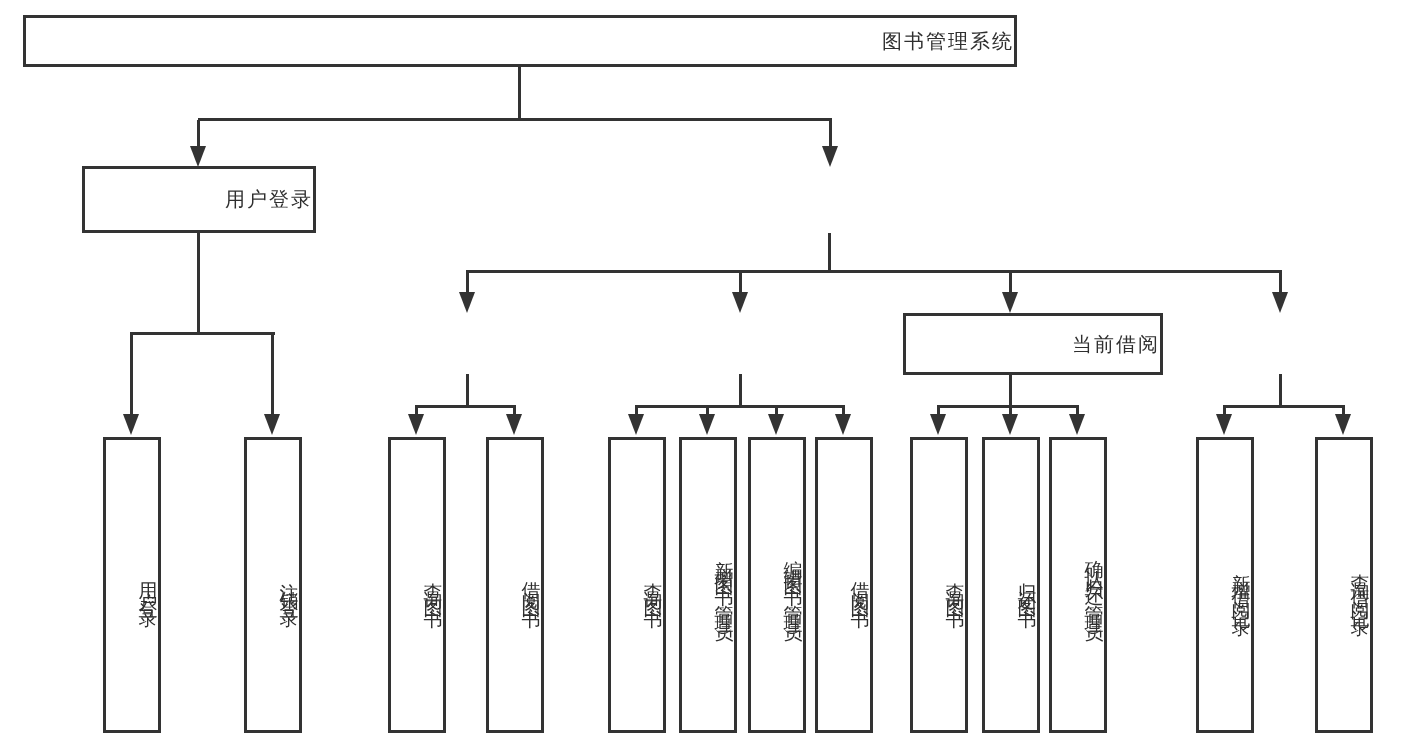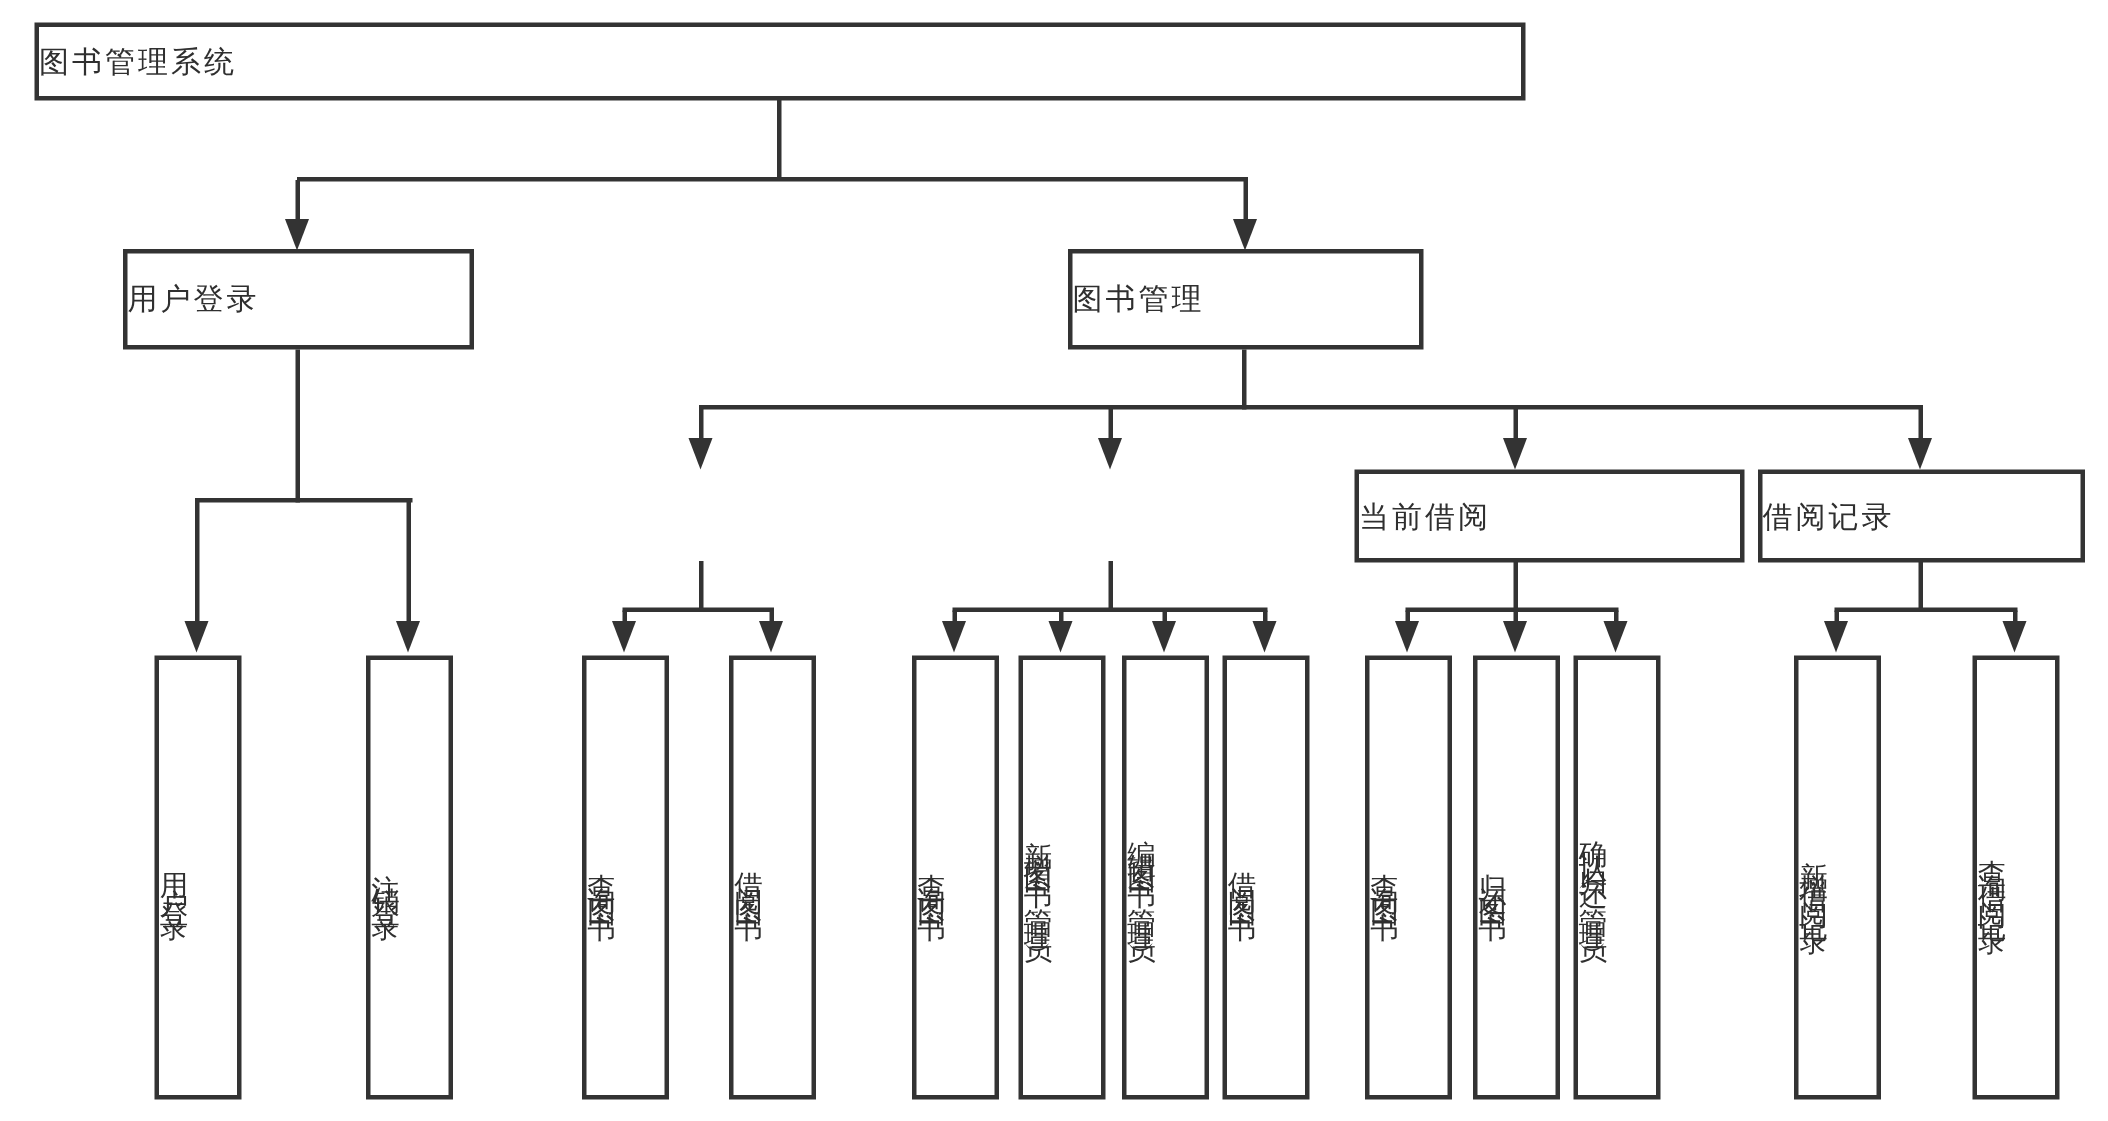--- a/index.html
+++ b/index.html
@@ -2,21 +2,21 @@
 <html><head>
 <meta charset="utf-8">
 <style>
   html, body { margin:0; padding:0; background:#ffffff; }
   .canvas {
     position:relative; width:1405px; height:747px; background:#ffffff;
     font-family:"Liberation Sans", sans-serif; color:#2f2f2f; overflow:hidden;
   }
   .box {
     position:absolute; border:3px solid #333333; background:#ffffff;
-    display:flex; align-items:center; justify-content:flex-start; box-sizing:border-box;
+    display:flex; align-items:center; justify-content:flex-end; box-sizing:border-box;
   }
   .box .lbl { font-size:20px; letter-spacing:2px; white-space:nowrap; }
   .vbox .lbl {
     writing-mode:vertical-lr; text-orientation:mixed;
     font-size:19px; letter-spacing:9px; line-height:1; white-space:normal;
   }
   .hline, .vline, .drop { position:absolute; background:#333333; }
   .hline { height:3px; }
   .vline { width:3px; }
   .drop  { width:3px; }
@@ -40,41 +40,35 @@
   </div>
 
   <div class="vline" style="left:518px; top:66px; height:54px;"></div>
   <div class="hline" style="left:198px; top:118px; width:634px;"></div>
   <div class="drop" style="left:197px; top:120px; height:26px;"></div>
   <div class="drop" style="left:829px; top:120px; height:26px;"></div>
 
   <div class="box" style="left:82px; top:166px; width:234px; height:67px;">
     <span class="lbl">用户登录</span>
   </div>
-  <div class="box" style="left:712px; top:166px; width:237px; height:67px;">
-    <span class="lbl">图书管理</span>
-  </div>
 
   <div class="vline" style="left:197px; top:233px; height:102px;"></div>
   <div class="hline" style="left:130px; top:332px; width:145px;"></div>
   <div class="drop" style="left:130px; top:334px; height:80px;"></div>
   <div class="drop" style="left:271px; top:334px; height:80px;"></div>
 
   <div class="vline" style="left:828px; top:233px; height:40px;"></div>
   <div class="hline" style="left:466px; top:270px; width:816px;"></div>
   <div class="drop" style="left:466px;  top:272px; height:20px;"></div>
   <div class="drop" style="left:739px;  top:272px; height:20px;"></div>
   <div class="drop" style="left:1009px; top:272px; height:20px;"></div>
   <div class="drop" style="left:1279px; top:272px; height:20px;"></div>
 
   <div class="box" style="left:903px; top:313px; width:260px; height:62px;">
     <span class="lbl">当前借阅</span>
-  </div>
-  <div class="box" style="left:1172px; top:313px; width:218px; height:62px;">
-    <span class="lbl">借阅记录</span>
   </div>
 
   <div class="vline" style="left:466px; top:374px; height:33px;"></div>
   <div class="hline" style="left:415px; top:405px; width:101px;"></div>
   <div class="drop" style="left:415px; top:407px; height:7px;"></div>
   <div class="drop" style="left:513px; top:407px; height:7px;"></div>
 
   <div class="vline" style="left:739px; top:374px; height:33px;"></div>
   <div class="hline" style="left:635px; top:405px; width:210px;"></div>
   <div class="drop" style="left:635px; top:407px; height:7px;"></div>

